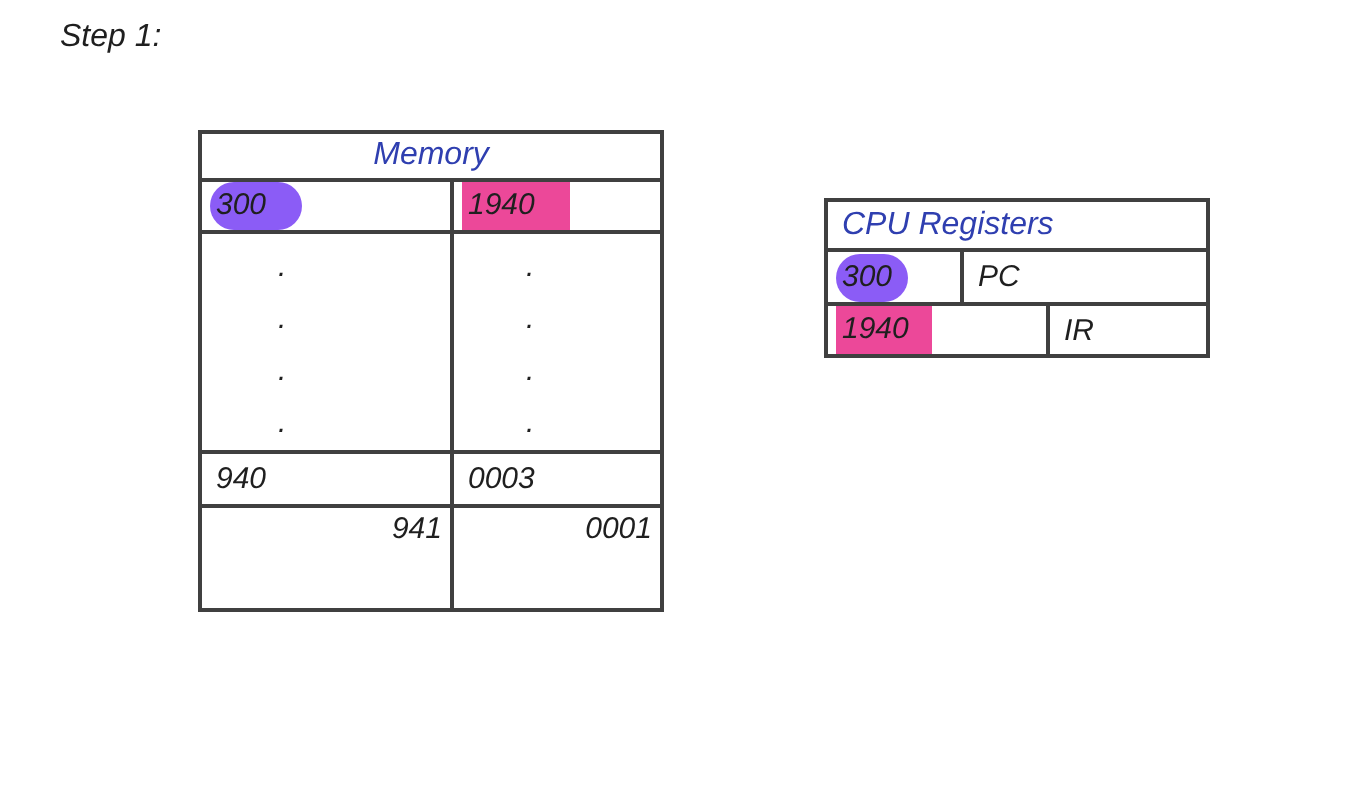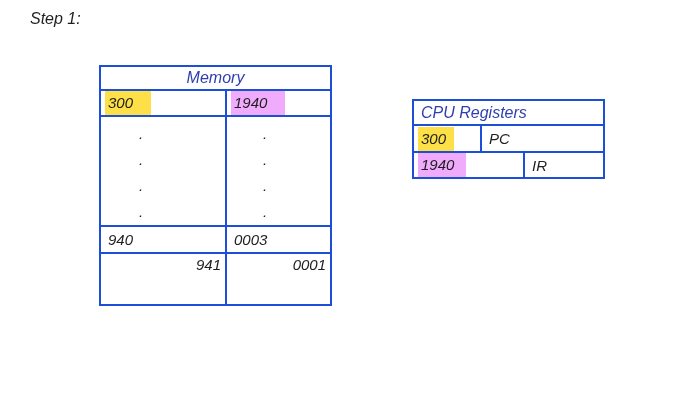--- a/index.html
+++ b/index.html
@@ -3,31 +3,31 @@
 <meta charset="utf-8">
 <style>
   html,body{margin:0;padding:0;background:#ffffff;}
   .canvas{
     position:relative;width:682px;height:404px;background:#ffffff;
     font-family:"Liberation Sans",sans-serif;color:#1f1f1f;overflow:hidden;font-style:italic;
   }
   .step-label{position:absolute;left:30px;top:10px;font-size:16px;}
   table{position:absolute;border-collapse:collapse;table-layout:fixed;}
   td{
-    border:2px solid #1d4ed8;font-size:15px;padding:0 4px 0 7px;
+    border:2px solid #404040;font-size:15px;padding:0 4px 0 7px;
     vertical-align:middle;overflow:hidden;white-space:nowrap;
   }
   .mem{left:99px;top:65px;width:231px;}
   .cpu{left:412px;top:99px;width:191px;}
   td.title{color:#2f3fb0;font-size:16px;text-align:center;padding:0;}
   td.cpu-title{color:#2f3fb0;font-size:16px;text-align:left;padding:0 0 0 7px;}
   td.hlcell{padding:0 0 0 4px;}
   .hl{display:inline-block;line-height:23px;padding:0 18px 1px 3px;}
-  .hl-cyan{background:#fde047;}
-  .hl-magenta{background:#f0abfc;}
+  .hl-cyan{background:#8b5cf6;border-radius:12px;}
+  .hl-magenta{background:#ec4899;}
   .hl-cpu-sm{padding-right:8px;}
   .hl-cpu-md{padding-right:12px;}
   td.dots{padding:4px 0 0 0;vertical-align:top;}
   td.dots div{line-height:26px;padding-left:38px;font-size:15px;}
   td.dots-val div{padding-left:36px;}
   tr.last-row td{vertical-align:top;padding-top:2px;text-align:right;}
 </style>
 </head>
 <body>
 

